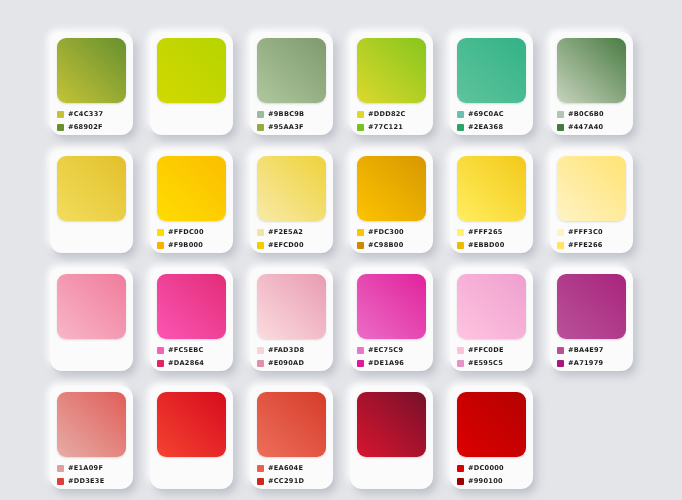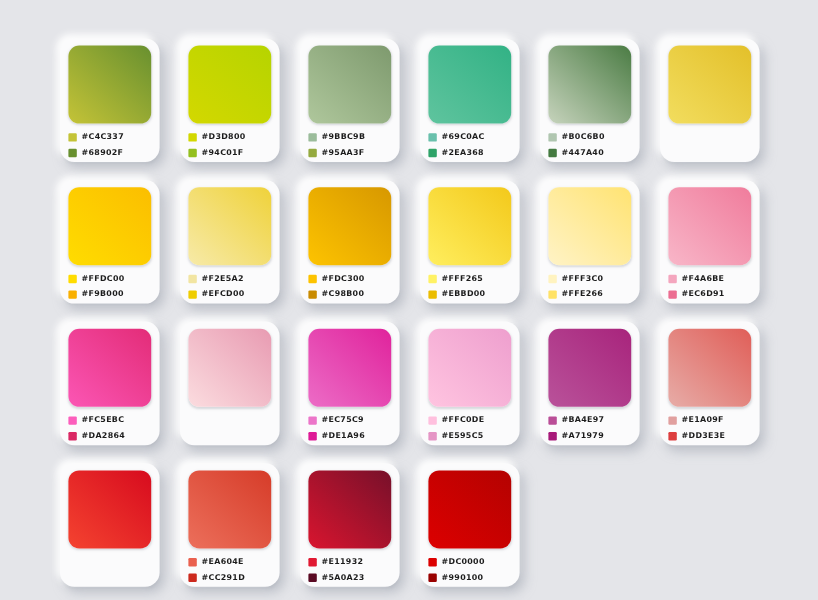--- a/index.html
+++ b/index.html
@@ -86,45 +86,48 @@
           <span class="hex-text">#C4C337</span>
         </div>
         <div class="label-row">
           <span class="chip" style="background:#68902F;"></span>
           <span class="hex-text">#68902F</span>
         </div>
       </div>
     </div>
     <div class="color-card">
       <div class="swatch-preview" style="background: linear-gradient(to bottom left, #B6D400, #D3D800);"></div>
-      <div class="card-labels">
-        <div class="label-row">
-          <span class="chip" style="background:#D3D800;"></span>
-          <span class="hex-text">#D3D800</span>
-        </div>
-        <div class="label-row">
-          <span class="chip" style="background:#94C01F;"></span>
-          <span class="hex-text">#94C01F</span>
-        </div>
-      </div>
     </div>
     <div class="color-card">
       <div class="swatch-preview" style="background: linear-gradient(to bottom left, #7E9A6E, #AFC79C);"></div>
       <div class="card-labels">
         <div class="label-row">
           <span class="chip" style="background:#9BBC9B;"></span>
           <span class="hex-text">#9BBC9B</span>
         </div>
         <div class="label-row">
           <span class="chip" style="background:#95AA3F;"></span>
           <span class="hex-text">#95AA3F</span>
         </div>
       </div>
     </div>
     <div class="color-card">
+      <div class="swatch-preview" style="background: linear-gradient(to bottom left, #86C61E, #DDD82C);"></div>
+      <div class="card-labels">
+        <div class="label-row">
+          <span class="chip" style="background:#DDD82C;"></span>
+          <span class="hex-text">#DDD82C</span>
+        </div>
+        <div class="label-row">
+          <span class="chip" style="background:#77C121;"></span>
+          <span class="hex-text">#77C121</span>
+        </div>
+      </div>
+    </div>
+    <div class="color-card">
       <div class="swatch-preview" style="background: linear-gradient(to bottom left, #32B285, #5FC49E);"></div>
       <div class="card-labels">
         <div class="label-row">
           <span class="chip" style="background:#69C0AC;"></span>
           <span class="hex-text">#69C0AC</span>
         </div>
         <div class="label-row">
           <span class="chip" style="background:#2EA368;"></span>
           <span class="hex-text">#2EA368</span>
         </div>
@@ -206,46 +209,46 @@
           <span class="hex-text">#FFF3C0</span>
         </div>
         <div class="label-row">
           <span class="chip" style="background:#FFE266;"></span>
           <span class="hex-text">#FFE266</span>
         </div>
       </div>
     </div>
     <div class="color-card">
       <div class="swatch-preview" style="background: linear-gradient(to bottom left, #F07C9C, #F8B6C8);"></div>
-      <div class="card-labels">
-        <div class="label-row">
-          <span class="chip" style="background:#F4A6BE;"></span>
-          <span class="hex-text">#F4A6BE</span>
-        </div>
-        <div class="label-row">
-          <span class="chip" style="background:#EC6D91;"></span>
-          <span class="hex-text">#EC6D91</span>
-        </div>
-      </div>
     </div>
     <div class="color-card">
       <div class="swatch-preview" style="background: linear-gradient(to bottom left, #E32C78, #FB56B4);"></div>
       <div class="card-labels">
         <div class="label-row">
           <span class="chip" style="background:#FC5EBC;"></span>
           <span class="hex-text">#FC5EBC</span>
         </div>
         <div class="label-row">
           <span class="chip" style="background:#DA2864;"></span>
           <span class="hex-text">#DA2864</span>
         </div>
       </div>
     </div>
     <div class="color-card">
       <div class="swatch-preview" style="background: linear-gradient(to bottom left, #E89BB2, #FBDCDF);"></div>
+      <div class="card-labels">
+        <div class="label-row">
+          <span class="chip" style="background:#FAD3D8;"></span>
+          <span class="hex-text">#FAD3D8</span>
+        </div>
+        <div class="label-row">
+          <span class="chip" style="background:#E090AD;"></span>
+          <span class="hex-text">#E090AD</span>
+        </div>
+      </div>
     </div>
     <div class="color-card">
       <div class="swatch-preview" style="background: linear-gradient(to bottom left, #E0239C, #EC6CC6);"></div>
       <div class="card-labels">
         <div class="label-row">
           <span class="chip" style="background:#EC75C9;"></span>
           <span class="hex-text">#EC75C9</span>
         </div>
         <div class="label-row">
           <span class="chip" style="background:#DE1A96;"></span>
@@ -303,30 +306,20 @@
           <span class="hex-text">#EA604E</span>
         </div>
         <div class="label-row">
           <span class="chip" style="background:#CC291D;"></span>
           <span class="hex-text">#CC291D</span>
         </div>
       </div>
     </div>
     <div class="color-card">
       <div class="swatch-preview" style="background: linear-gradient(to bottom left, #77102A, #D8152F);"></div>
-      <div class="card-labels">
-        <div class="label-row">
-          <span class="chip" style="background:#E11932;"></span>
-          <span class="hex-text">#E11932</span>
-        </div>
-        <div class="label-row">
-          <span class="chip" style="background:#5A0A23;"></span>
-          <span class="hex-text">#5A0A23</span>
-        </div>
-      </div>
     </div>
     <div class="color-card">
       <div class="swatch-preview" style="background: linear-gradient(to bottom left, #B40201, #DC0000);"></div>
       <div class="card-labels">
         <div class="label-row">
           <span class="chip" style="background:#DC0000;"></span>
           <span class="hex-text">#DC0000</span>
         </div>
         <div class="label-row">
           <span class="chip" style="background:#990100;"></span>

